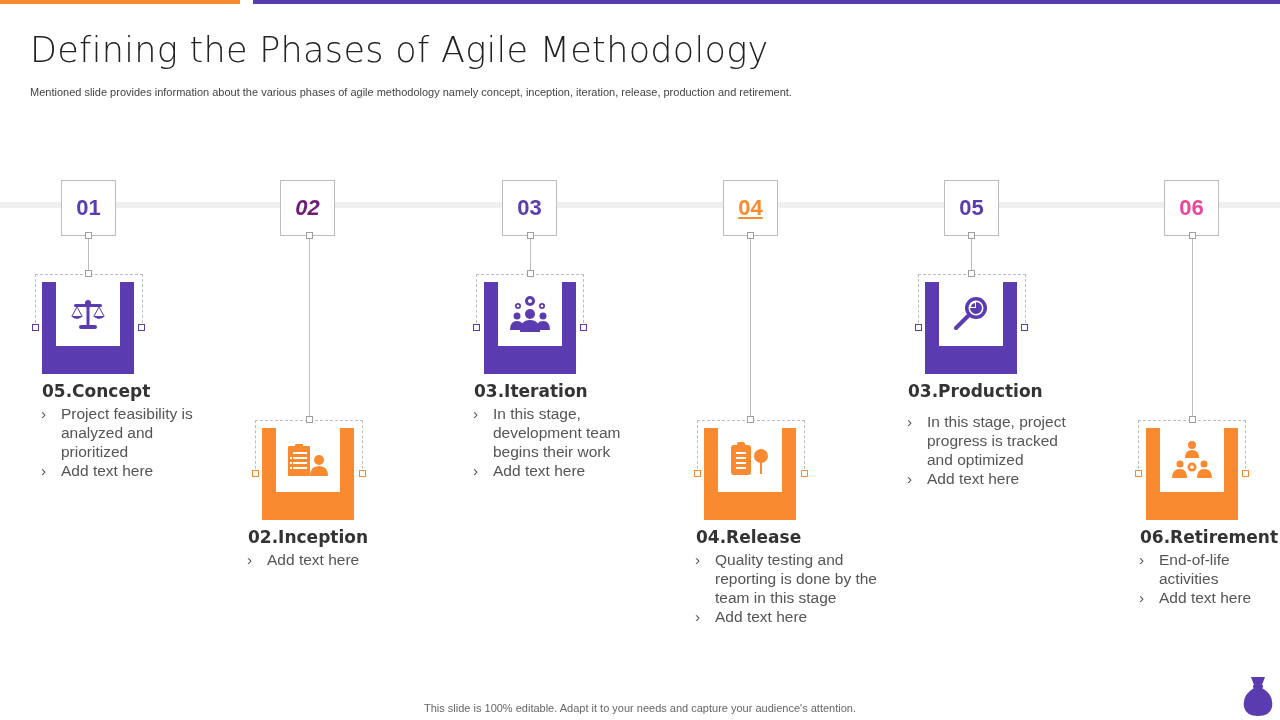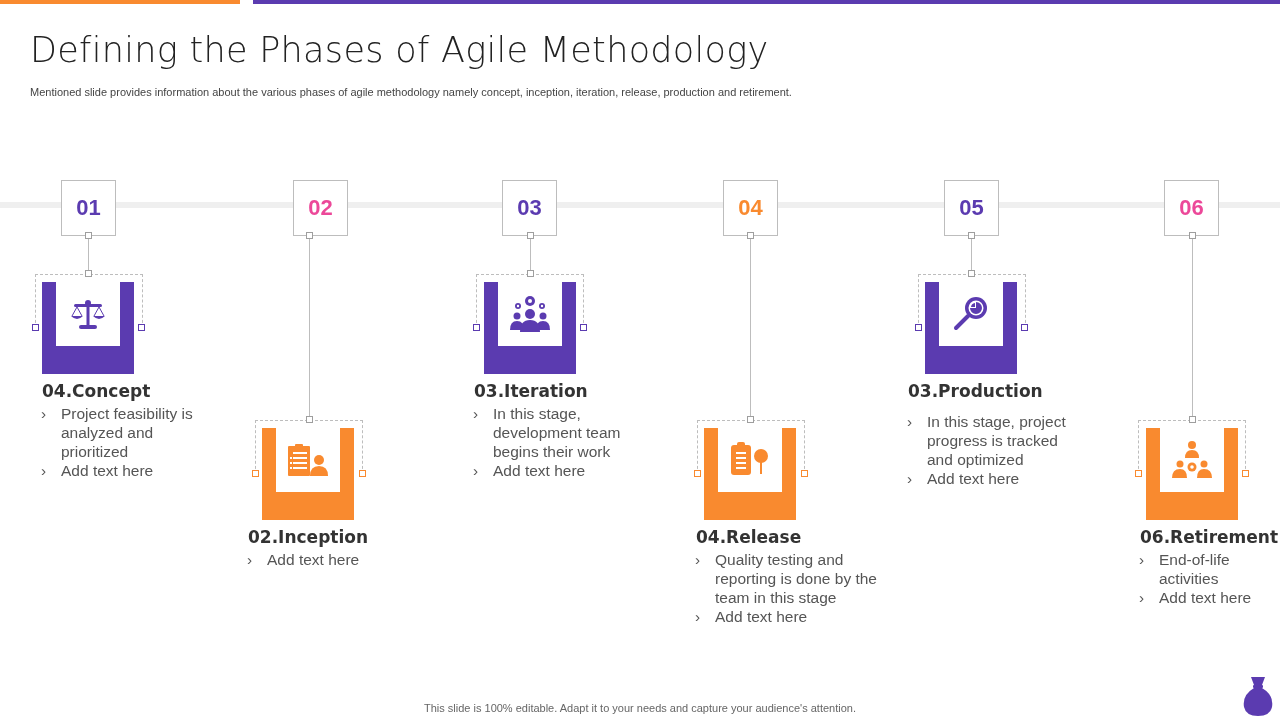--- a/index.html
+++ b/index.html
@@ -52,28 +52,28 @@
         <path d="M3 22 Q9 28 15 22 Z"></path>
         <path d="M25 22 Q31 28 37 22 Z"></path>
         <line x1="9" y1="13" x2="4" y2="22" stroke="#5b3bb0" stroke-width="1"></line>
         <line x1="9" y1="13" x2="14" y2="22" stroke="#5b3bb0" stroke-width="1"></line>
         <line x1="31" y1="13" x2="26" y2="22" stroke="#5b3bb0" stroke-width="1"></line>
         <line x1="31" y1="13" x2="36" y2="22" stroke="#5b3bb0" stroke-width="1"></line>
       </g>
     </svg>
   </div>
 </div>
-<div class="phase-title" style="left:42px;top:381px;">04.Concept</div>
+<div class="phase-title" style="left:42px;top:381px;">05.Concept</div>
 <ul class="bullets" style="left:41px;top:404px;width:175px;">
   <li>Project feasibility is analyzed and prioritized</li>
   <li>Add text here</li>
 </ul>
 
 <div class="connector" style="left:309px;top:236px;height:184px;"></div>
-<div class="numbox" style="left:293px;color:#ec4899;">
+<div class="numbox" style="left:280px;color:#701a75;font-style:italic;">
     <span>02</span>
   </div>
 <div class="handle" style="left:306px;top:232px;"></div>
 <div class="sel" style="left:255px;top:420px;width:108px;height:54px;border-bottom:none;"></div>
 <div class="handle" style="left:306px;top:416px;"></div>
 <div class="handle" style="left:252px;top:470px;border-color:#f98a2f;"></div>
 <div class="handle" style="left:359px;top:470px;border-color:#f98a2f;"></div>
 <div class="ushape" style="left:262px;top:428px;background:#f98a2f;">
   <div class="inner">
     <svg width="44" height="40" viewBox="0 0 44 40">
@@ -129,21 +129,21 @@
     </svg>
   </div>
 </div>
 <div class="phase-title" style="left:474px;top:381px;">03.Iteration</div>
 <ul class="bullets" style="left:473px;top:404px;width:175px;">
   <li>In this stage, development team begins their work</li>
   <li>Add text here</li>
 </ul>
 
 <div class="connector" style="left:750px;top:236px;height:184px;"></div>
-<div class="numbox" style="left:723px;color:#f98a2f;">
+<div class="numbox" style="left:723px;color:#f98a2f;text-decoration:underline;">
     <span>04</span>
   </div>
 <div class="handle" style="left:747px;top:232px;"></div>
 <div class="sel" style="left:697px;top:420px;width:108px;height:54px;border-bottom:none;"></div>
 <div class="handle" style="left:747px;top:416px;"></div>
 <div class="handle" style="left:694px;top:470px;border-color:#f98a2f;"></div>
 <div class="handle" style="left:801px;top:470px;border-color:#f98a2f;"></div>
 <div class="ushape" style="left:704px;top:428px;background:#f98a2f;">
   <div class="inner">
     <svg width="42" height="40" viewBox="0 0 42 40">

